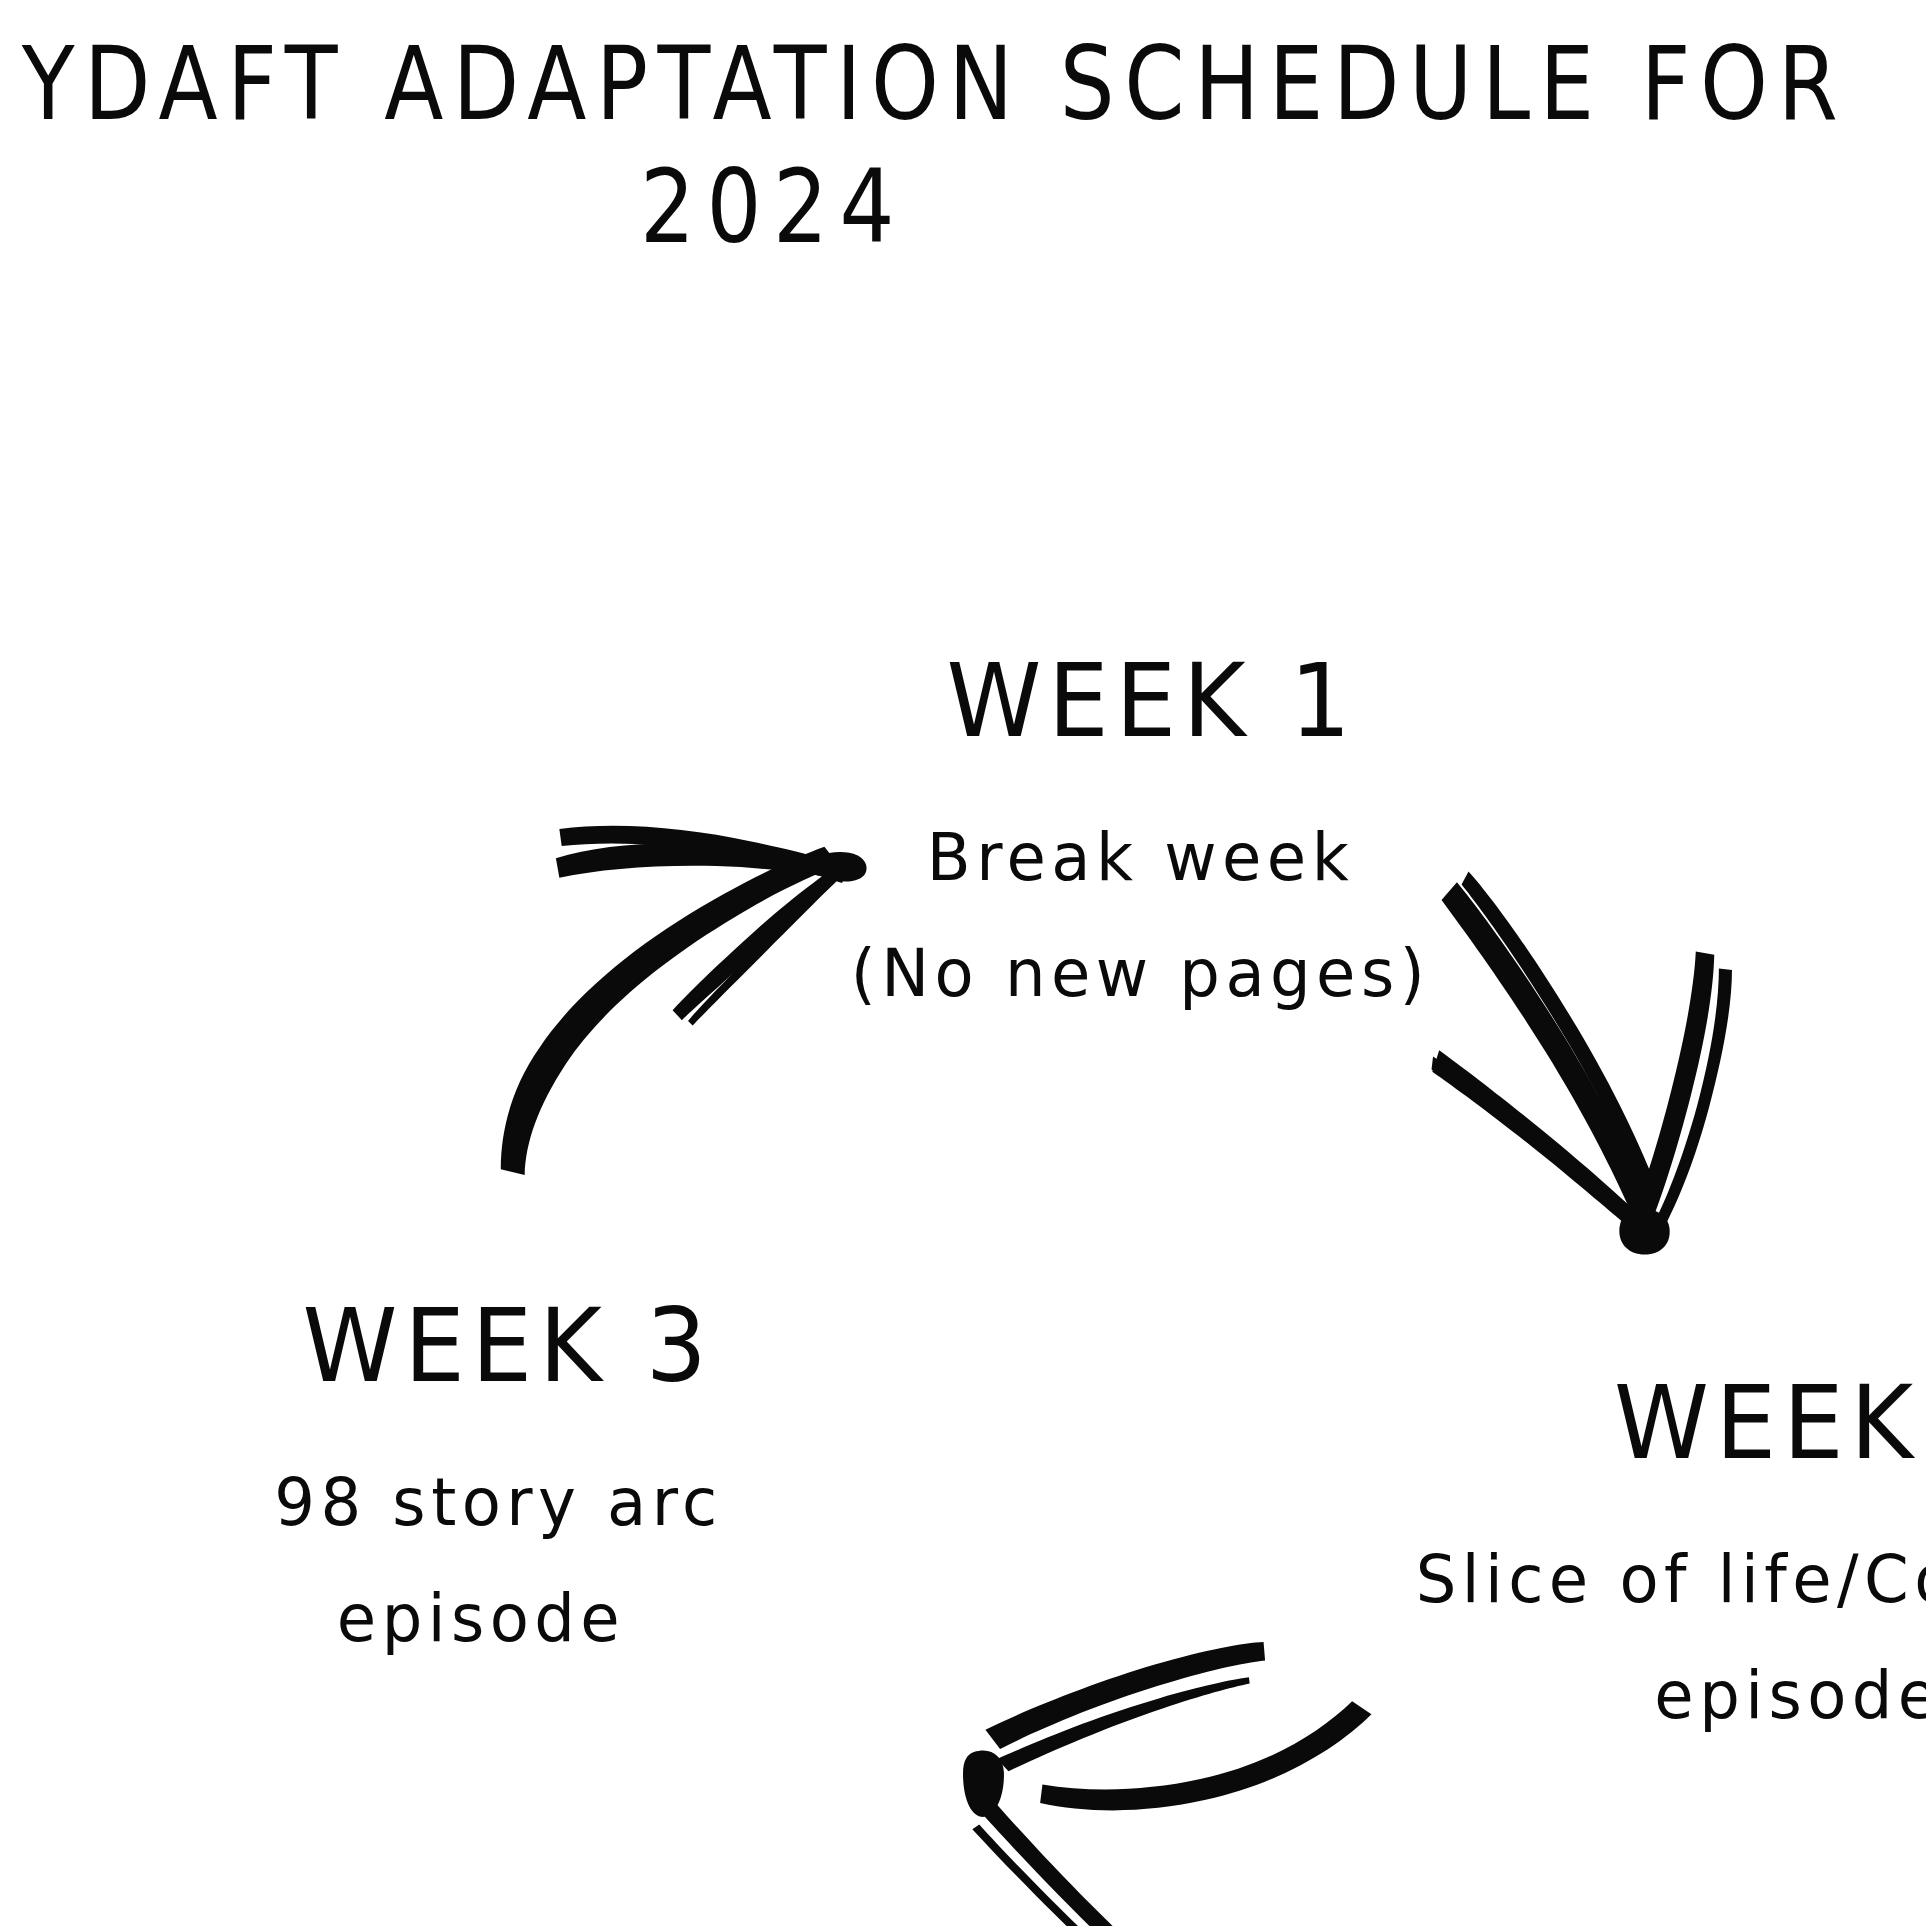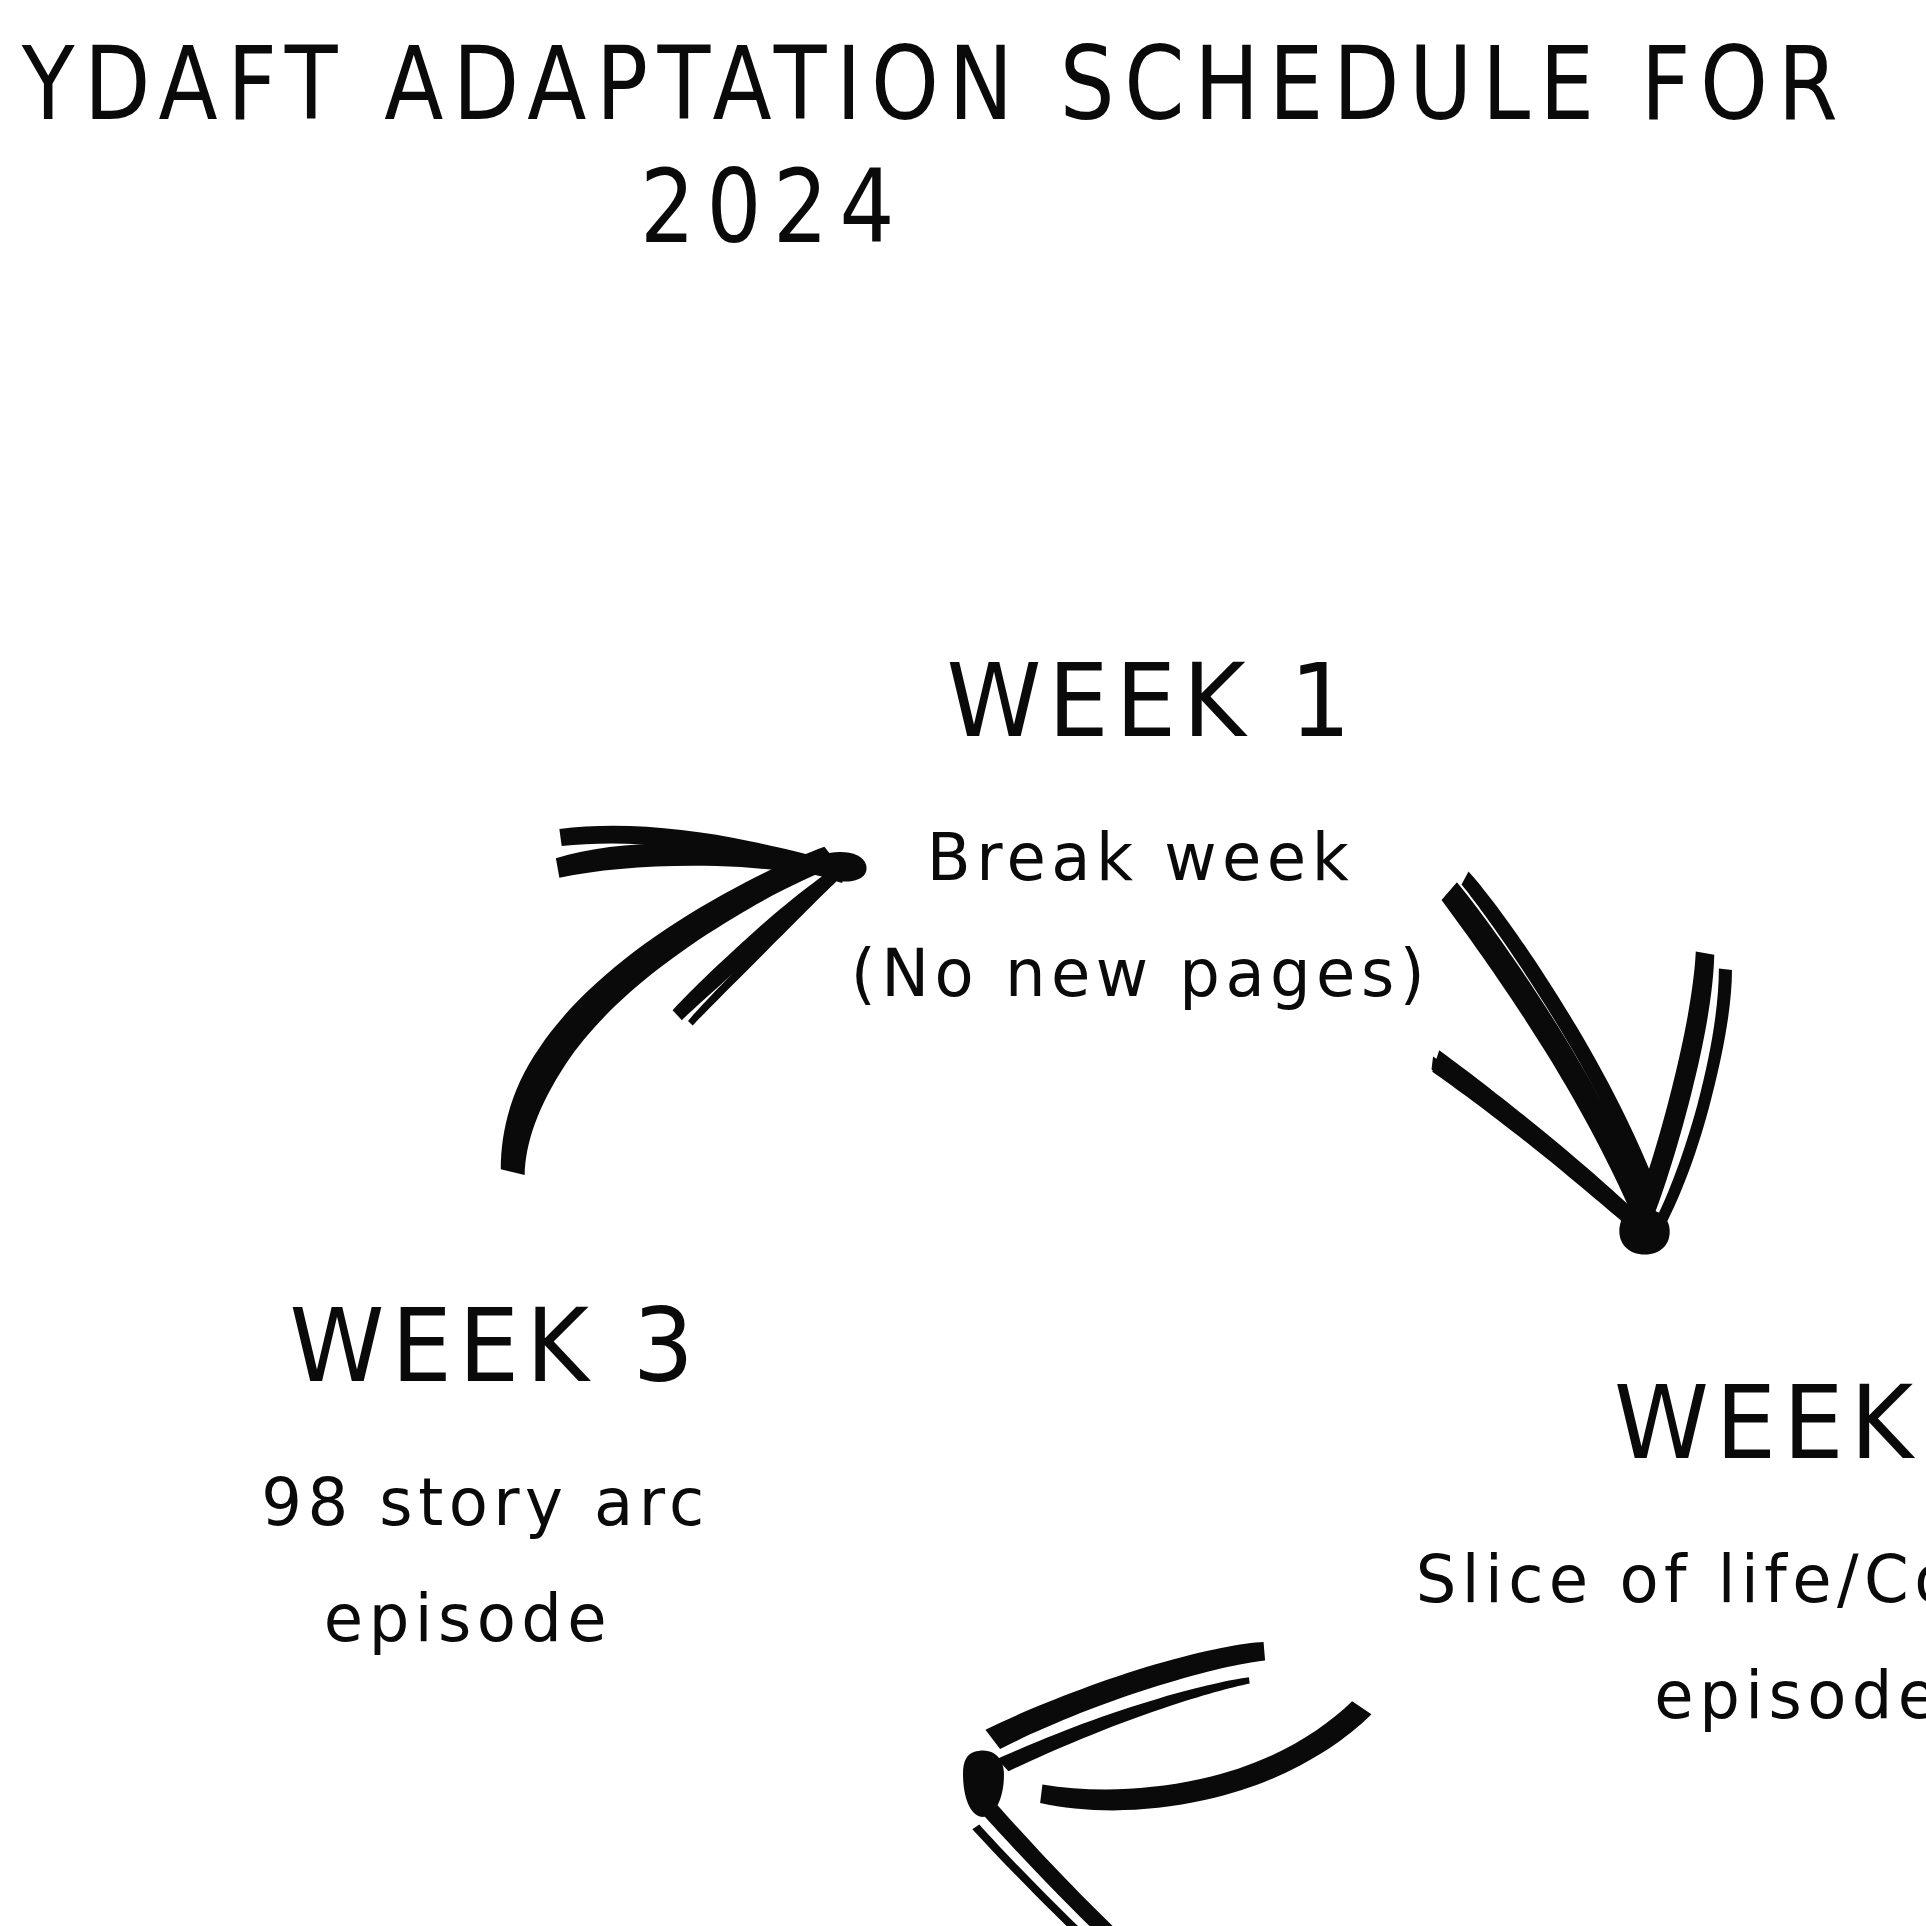--- a/index.html
+++ b/index.html
@@ -74,21 +74,21 @@
   
   #node-week-2 {
     left: 1321px;
     top: 1371px;
     width: 955px;
   }
   #node-week-2 .node-heading { margin-left: 42px; }
 
   
   #node-week-3 {
-    left: 131px;
+    left: 144px;
     top: 1294px;
     width: 732px;
   }
   #node-week-3 .node-heading { margin-left: -3.9px; }
   #node-week-3 .w3-arc { margin-left: -23px; }
   #node-week-3 .w3-ep { margin-left: -58px; }
 
   
   #arrow-layer {
     position: absolute;

